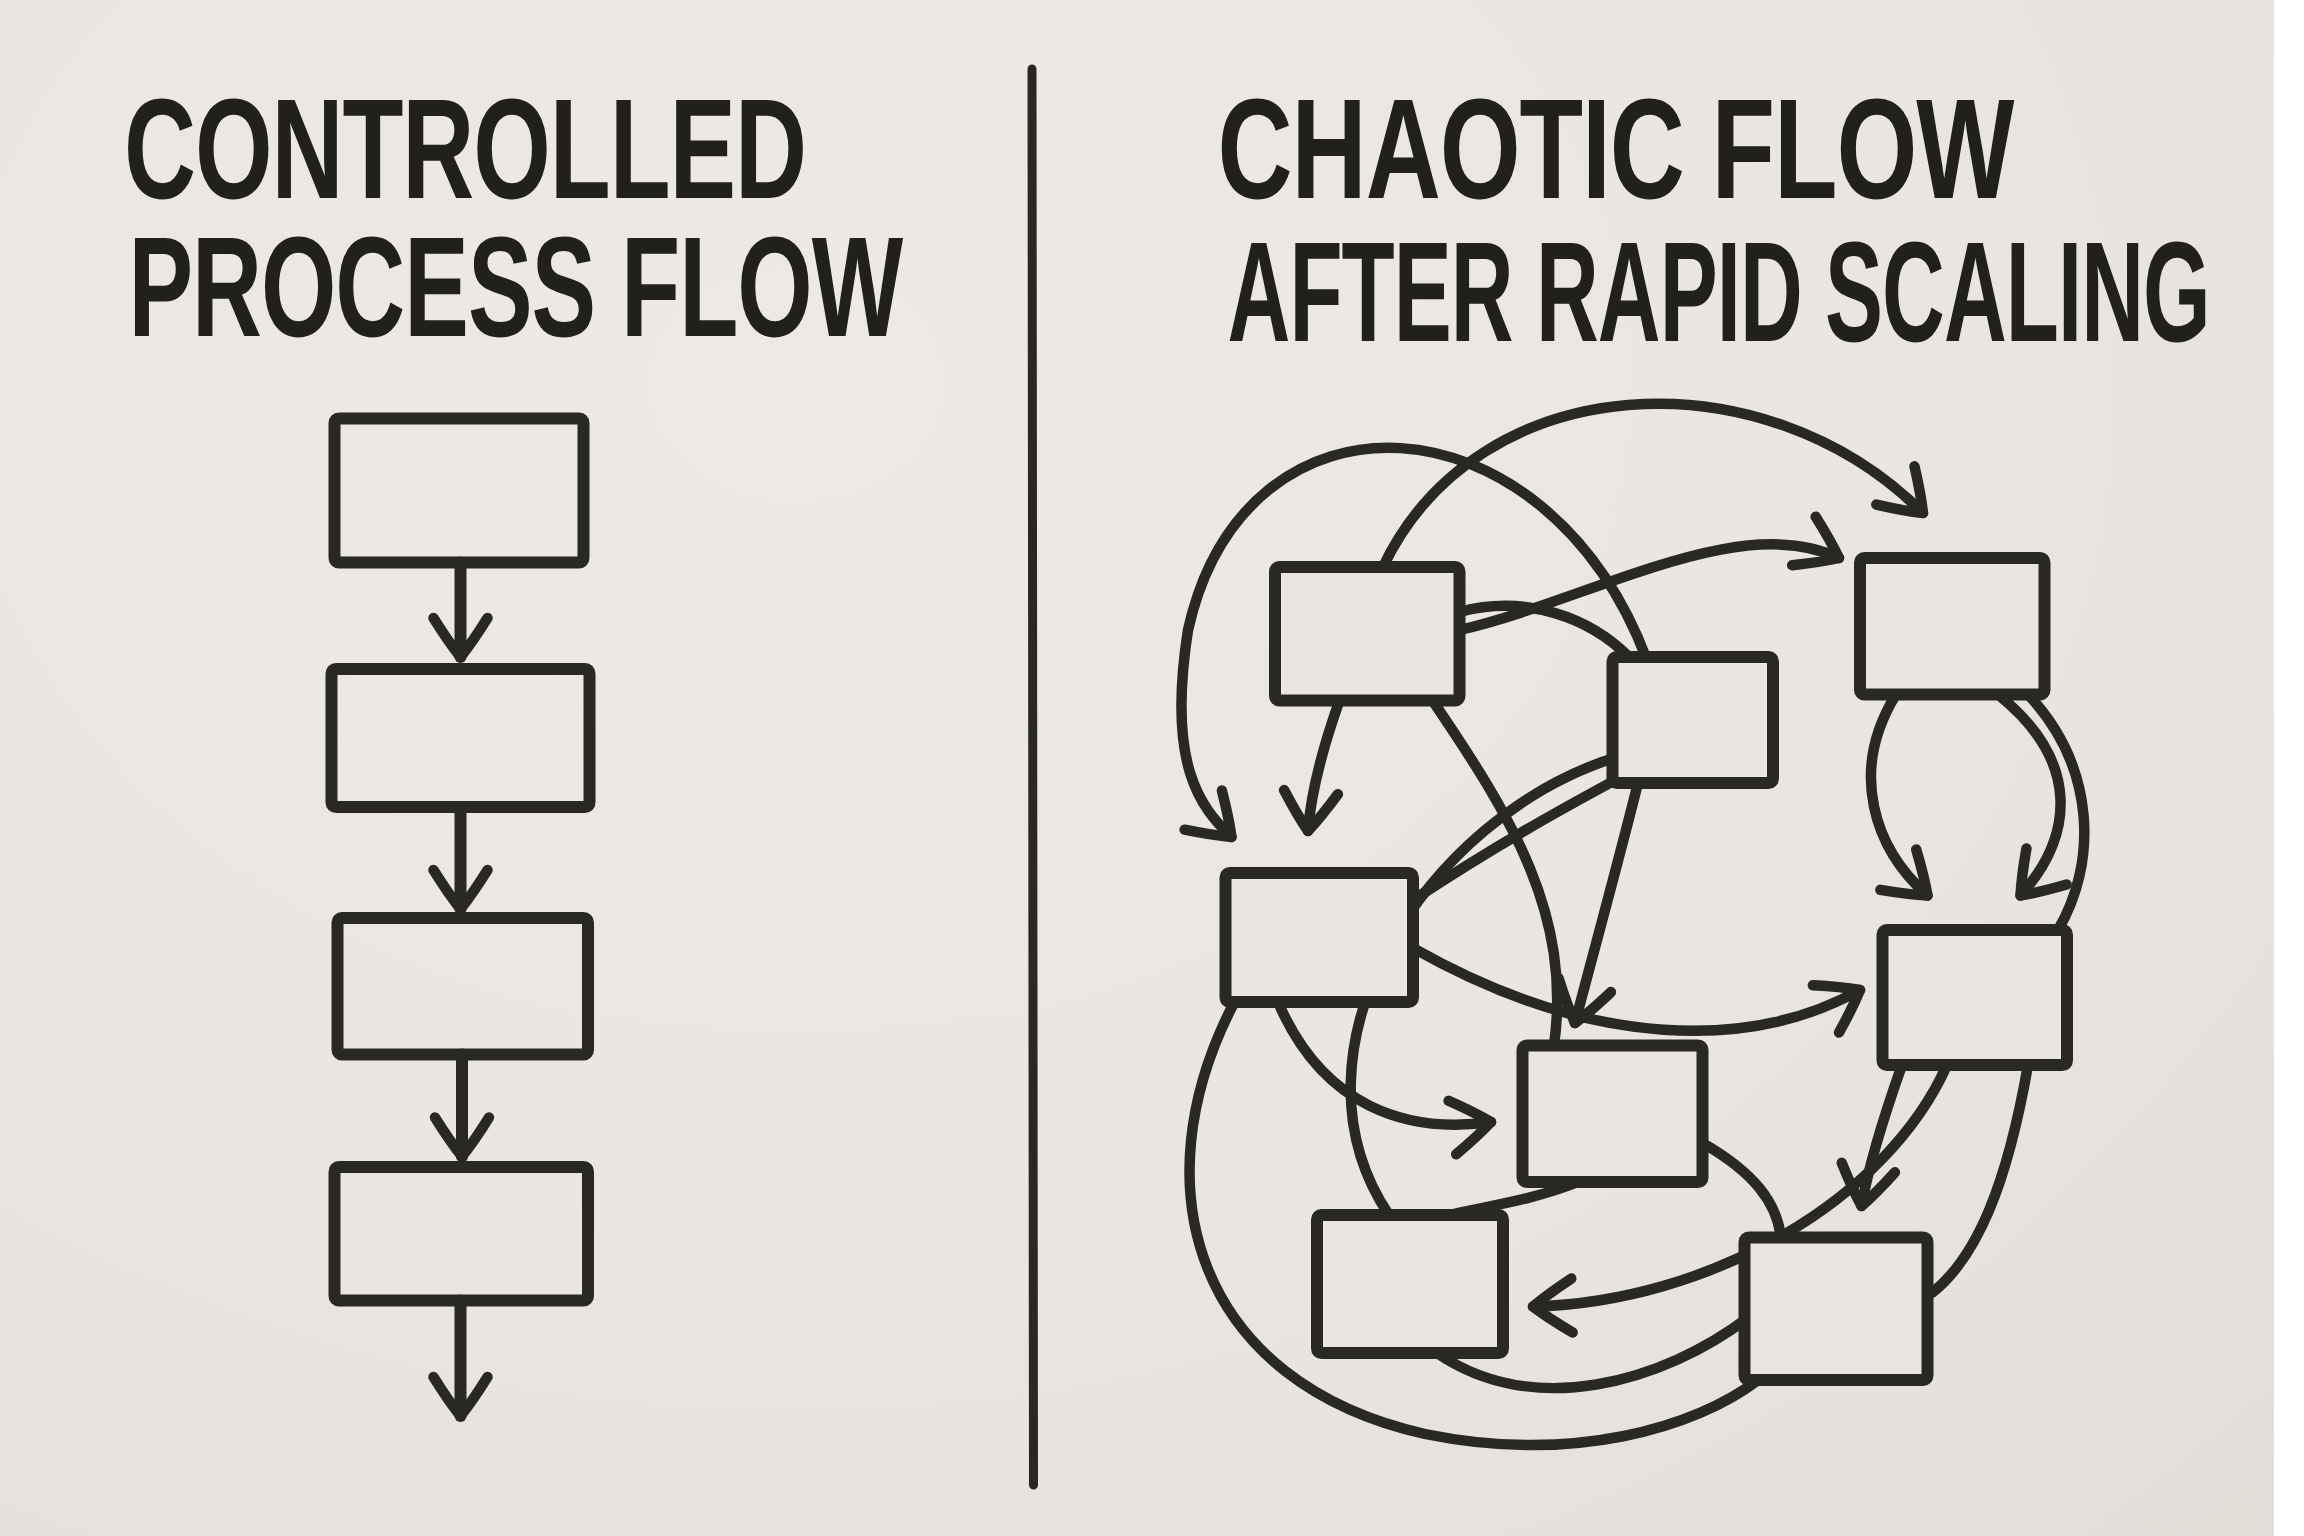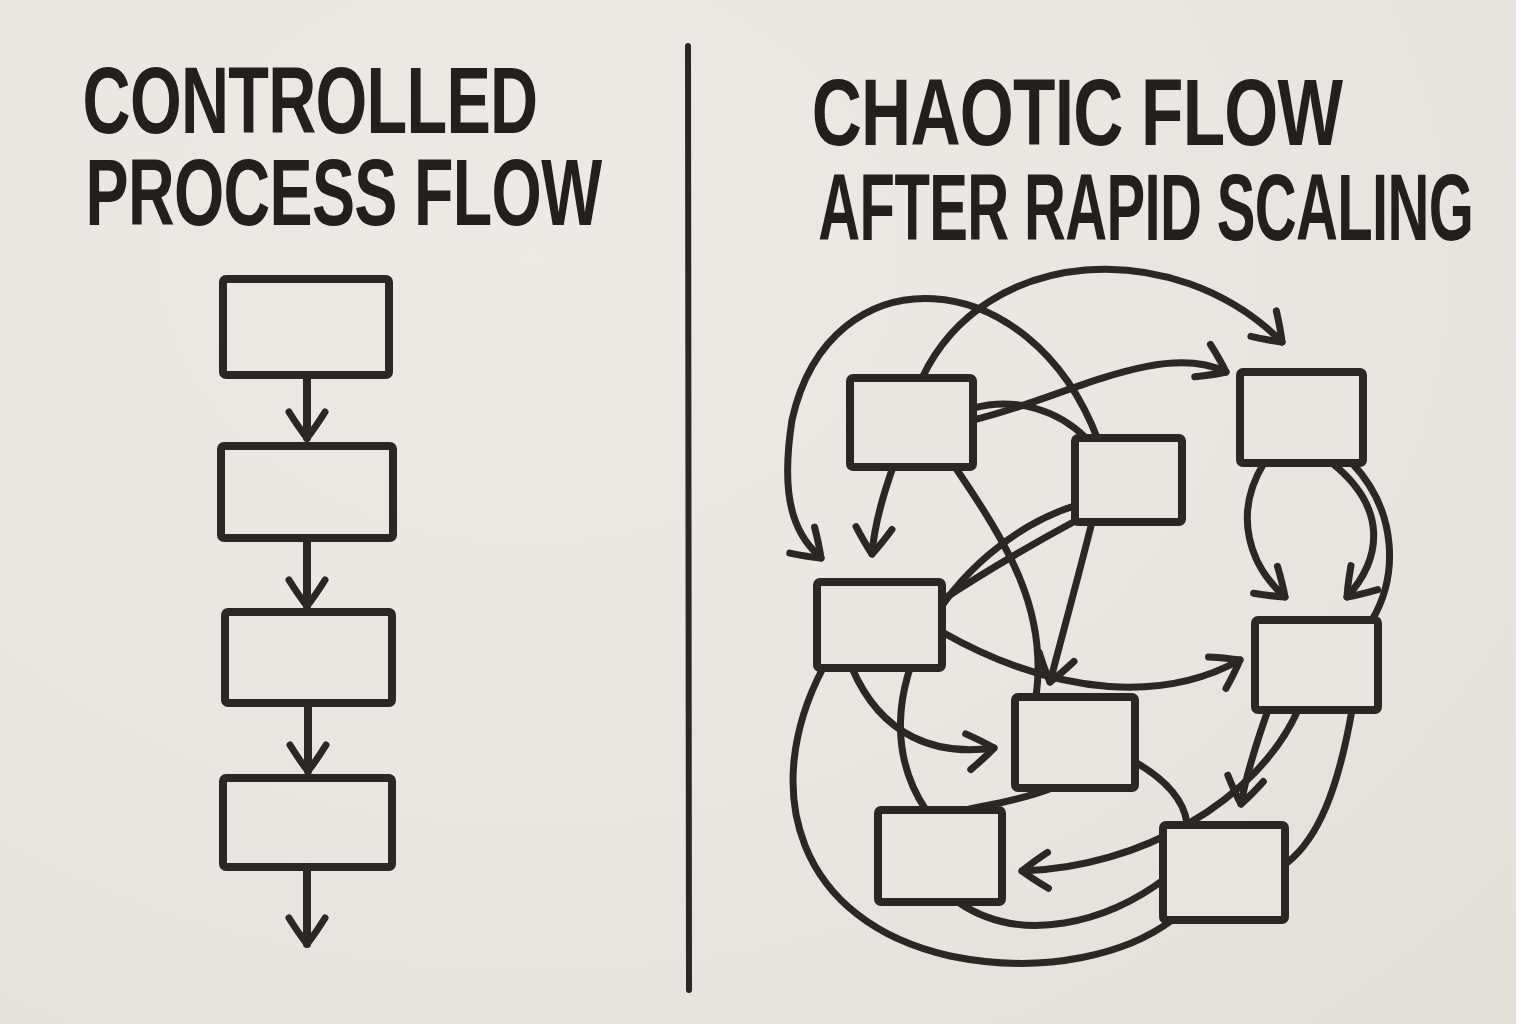--- a/index.html
+++ b/index.html
@@ -12,21 +12,21 @@
     background:radial-gradient(ellipse at 35% 25%, #edeae5 0%, #e9e6e1 55%, #e2dfd9 100%);
   }
   .title-line{
     position:absolute;left:0;width:100%;
     font-weight:bold;font-size:95px;line-height:1;
     text-align:center;white-space:nowrap;
     color:#21201d;
     letter-spacing:-1px;
   }
   .ltitle{position:absolute;top:0;left:-20px;width:660px;height:260px;}
-  .rtitle{position:absolute;top:12px;left:653px;width:848px;height:260px;}
+  .rtitle{position:absolute;top:0;left:653px;width:848px;height:260px;}
   .l1{top:53px;transform:scaleX(0.70);}
   .l2{top:145px;transform:scaleX(0.68);}
   .r1{top:53px;transform:scaleX(0.73);}
   .r2{top:148px;transform:scaleX(0.61);}
   svg.overlay{position:absolute;left:0;top:0;color:#292824;}
 </style>
 </head>
 <body>
 
 <div class="canvas">

